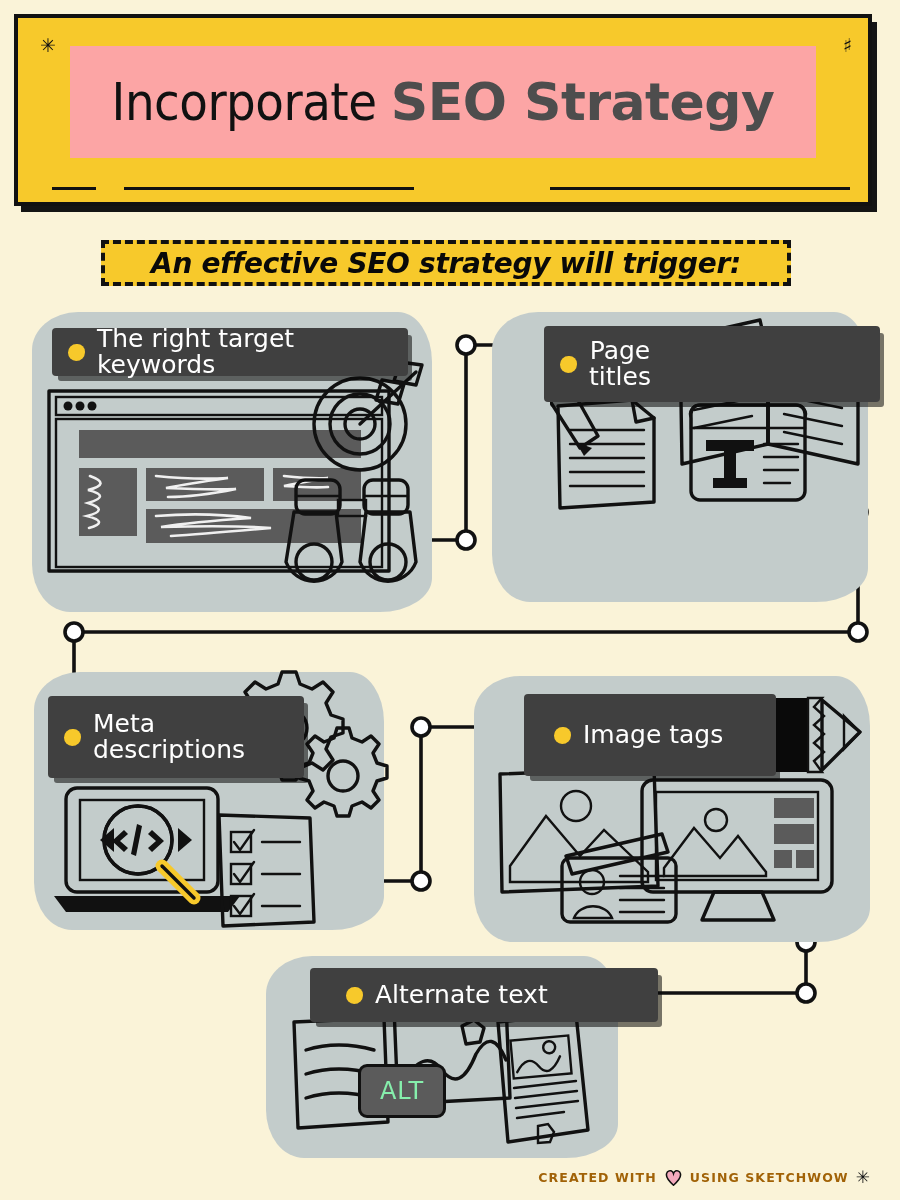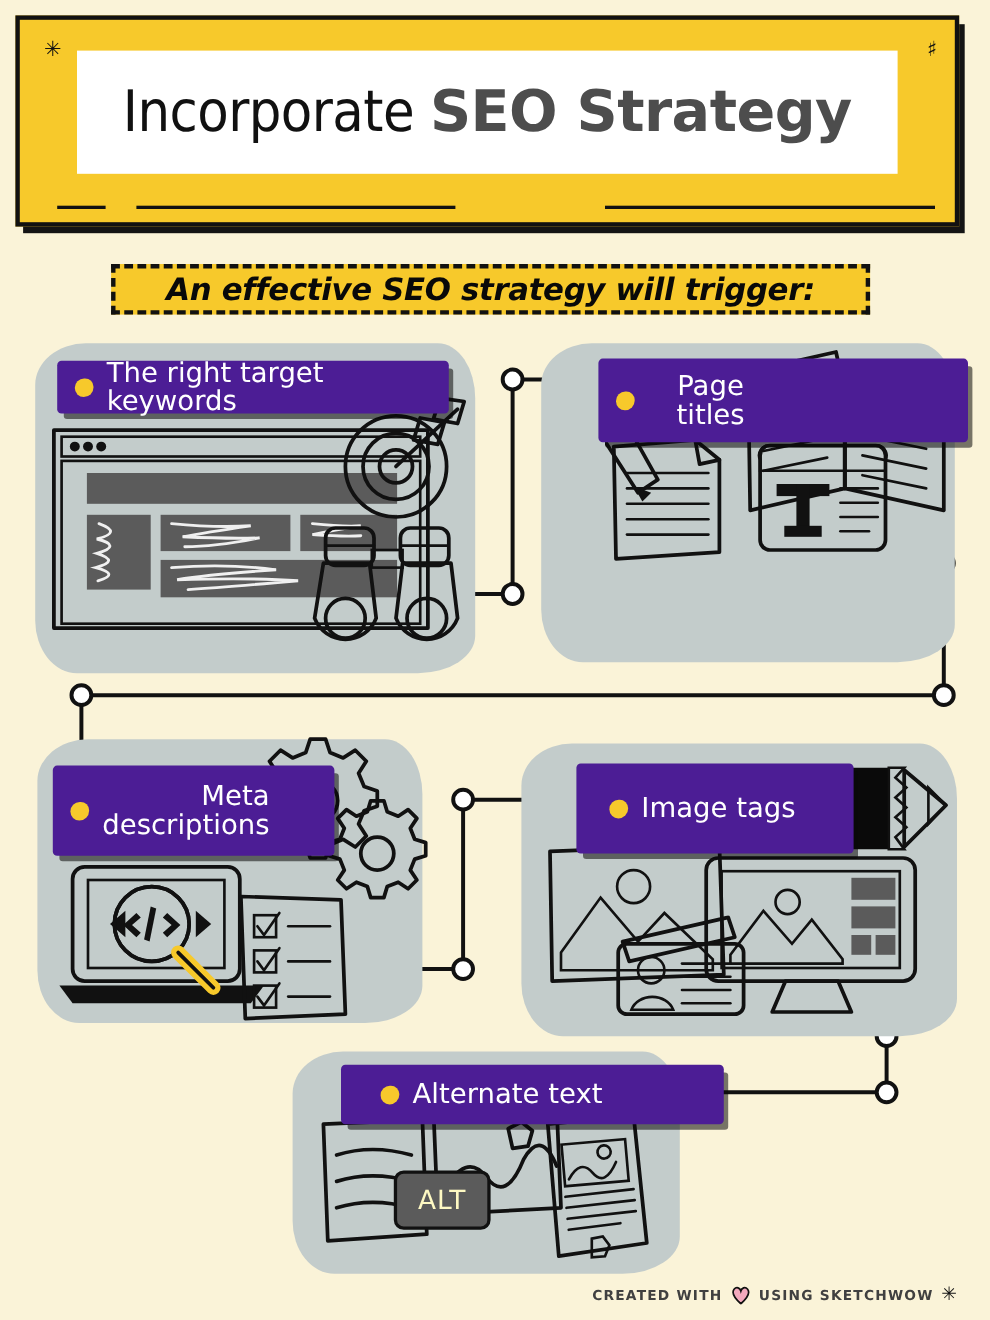--- a/index.html
+++ b/index.html
@@ -15,21 +15,21 @@
   
   .title-frame{
     position:absolute;left:14px;top:14px;width:858px;height:192px;
     background:#f7c92b;
     border:4px solid #111;
     box-sizing:border-box;
     box-shadow:6px 7px 0 -1px #141414;
   }
   .title-inner{
     position:absolute;left:52px;top:28px;right:52px;bottom:44px;
-    background:#ffffff;
+    background:#fca5a5;
     display:flex;flex-direction:column;align-items:center;justify-content:center;
   }
   .title-line{
     line-height:0.98;
     white-space:nowrap;
     font-family:"DejaVu Sans", sans-serif;
     letter-spacing:-0.5px;
   }
   .t-light{
     font-size:52px;font-weight:400;color:#111;
@@ -61,21 +61,21 @@
   }
 
   
   .card{position:absolute;}
   .blob{
     position:absolute;left:0;top:0;width:100%;height:100%;
     background:#c3cccb;
     border-radius:46px 34px 52px 38px / 38px 50px 34px 48px;
   }
   .banner{
-    position:absolute;background:#4c1d95;
+    position:absolute;background:#404040;
     border-radius:4px;
     box-shadow:5px 6px 0 -1px rgba(10,10,10,0.55);
     display:flex;align-items:center;
     padding:0 14px 0 16px;
     box-sizing:border-box;
   }
   .bullet{
     width:17px;height:17px;border-radius:50% 45% 52% 48%;
     background:#f7c92b;flex:0 0 auto;margin-right:12px;
   }
@@ -90,21 +90,21 @@
 
   
   .conn{position:absolute;left:0;top:0;width:900px;height:1200px;pointer-events:none;}
 
   
   .footer{
     position:absolute;right:30px;bottom:14px;
     display:flex;align-items:center;gap:7px;
   }
   .footer .ftxt{
-    font-size:12.5px;letter-spacing:1.1px;color:#404040;font-weight:600;
+    font-size:12.5px;letter-spacing:1.1px;color:#a16207;font-weight:600;
     font-family:"DejaVu Sans", sans-serif;
   }
   .heart{width:19px;height:17px;flex:0 0 auto;}
   .star-doodle{font-size:17px;color:#111;font-weight:700;line-height:1;}
 </style>
 </head>
 <body>
 
 <div id="stage">
 
@@ -250,21 +250,21 @@
       <g class="ink2">
           <path d="M76,42 h34"></path>
           <path d="M76,55 h34"></path>
           <path d="M76,68 h34"></path>
           <path d="M76,81 h26"></path>
         </g>
     </svg>
 
     <div class="banner" style="left:52px;top:14px;width:336px;height:76px;">
       <span class="bullet"></span>
-      <span class="blabel" style="text-align:center;margin-left:26px;">Page
+      <span class="blabel" style="text-align:center;">Page
 titles</span>
     </div>
   </div>
 
   <div class="card" style="left:34px;top:672px;width:350px;height:258px;">
     <div class="blob"></div>
 
     <svg style="position:absolute;left:192px;top:-12px;width:150px;height:150px;" viewBox="0 0 150 150">
       <path d="M56,12 l14,0 l4,12 l12,5 l11,-7 l10,10 l-7,11 l5,12 l12,4 l0,14 l-12,4 l-5,12 l7,11 l-10,10 l-11,-7 l-12,5 l-4,12 l-14,0 l-4,-12 l-12,-5 l-11,7 l-10,-10 l7,-11 l-5,-12 l-12,-4 l0,-14 l12,-4 l5,-12 l-7,-11 l10,-10 l11,7 l12,-5 z" fill="#f7c92b" class="ink"></path>
       <circle cx="63" cy="68" r="18" fill="#faf3d8" class="ink"></circle>
@@ -301,21 +301,21 @@
         <path d="M20,64 l6,8 l14,-20" class="ink2"></path>
         <path d="M20,96 l6,8 l14,-20" class="ink2"></path>
         <path d="M48,32 h38" class="ink2"></path>
           <path d="M48,64 h38" class="ink2"></path>
           <path d="M48,96 h38" class="ink2"></path>
       </g>
     </svg>
 
     <div class="banner" style="left:14px;top:24px;width:256px;height:82px;">
       <span class="bullet"></span>
-      <span class="blabel" style="text-align:right;">Meta
+      <span class="blabel" style="text-align:left;">Meta
 descriptions</span>
     </div>
   </div>
 
   <div class="card" style="left:474px;top:676px;width:396px;height:266px;text-decoration:underline;">
     <div class="blob"></div>
 
     <svg style="position:absolute;left:282px;top:18px;width:112px;height:82px;" viewBox="0 0 112 82">
       <path d="M2,4 L52,4 L52,78 L2,78 z" fill="#0a0a0a"></path>
       <path d="M52,4 L66,4 L58,13 L68,22 L58,31 L68,40 L58,49 L68,58 L58,67 L66,78 L52,78 z" fill="#f7c92b" class="ink2"></path>
@@ -386,21 +386,21 @@
       <g class="ink2">
         <path d="M30,76 L92,69"></path>
           <path d="M31,86 L93,79"></path>
           <path d="M32,96 L94,89"></path>
           <path d="M33,106 L80,100"></path>
       </g>
       <path d="M54,114 l10,-2 l6,8 l-4,10 l-12,1 z" fill="#f7c92b" class="ink2"></path>
     </svg>
 
     <div style="position:absolute;left:92px;top:108px;width:82px;height:48px;background:#5b5b5b;border:3.4px solid #111;border-radius:9px;display:flex;align-items:center;justify-content:center;">
-      <span style="color:#fef9c3;font-size:24px;font-weight:500;letter-spacing:1px;font-family:'DejaVu Sans', sans-serif;">ALT</span>
+      <span style="color:#86efac;font-size:24px;font-weight:500;letter-spacing:1px;font-family:'DejaVu Sans', sans-serif;">ALT</span>
     </div>
 
     <div class="banner" style="left:44px;top:12px;width:348px;height:54px;">
       <span class="bullet" style="margin-left:20px;"></span>
       <span class="blabel">Alternate text</span>
     </div>
   </div>
 
   <div class="footer">
     <span class="ftxt">CREATED WITH</span>

